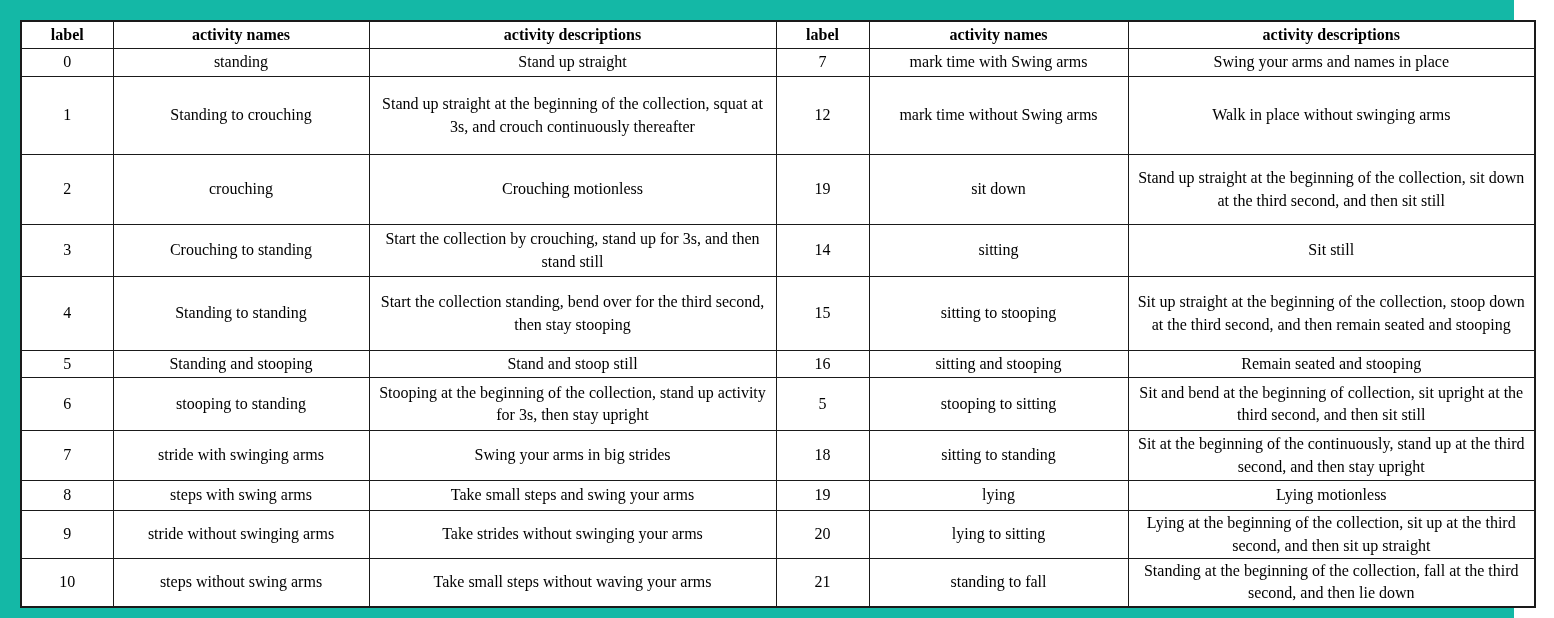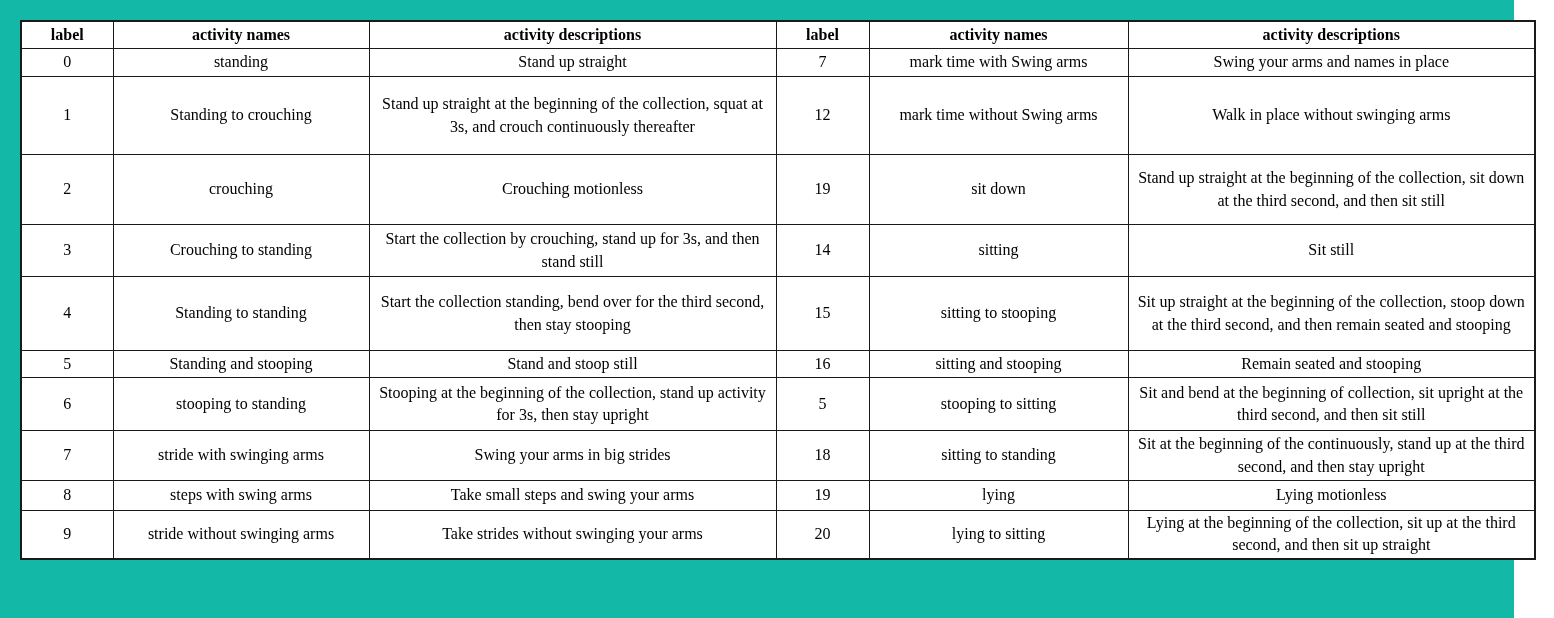--- a/index.html
+++ b/index.html
@@ -159,15 +159,23 @@
           <td>Lying motionless</td>
         </tr>
         <tr>
           <td>9</td>
           <td>stride without swinging arms</td>
           <td>Take strides without swinging your arms</td>
           <td>20</td>
           <td>lying to sitting</td>
           <td>Lying at the beginning of the collection, sit up at the third second, and then sit up straight</td>
         </tr>
+        <tr>
+          <td>10</td>
+          <td>steps without swing arms</td>
+          <td>Take small steps without waving your arms</td>
+          <td>21</td>
+          <td>standing to fall</td>
+          <td>Standing at the beginning of the collection, fall at the third second, and then lie down</td>
+        </tr>
       </tbody>
   </table>
 </div>
 
 </body></html>

